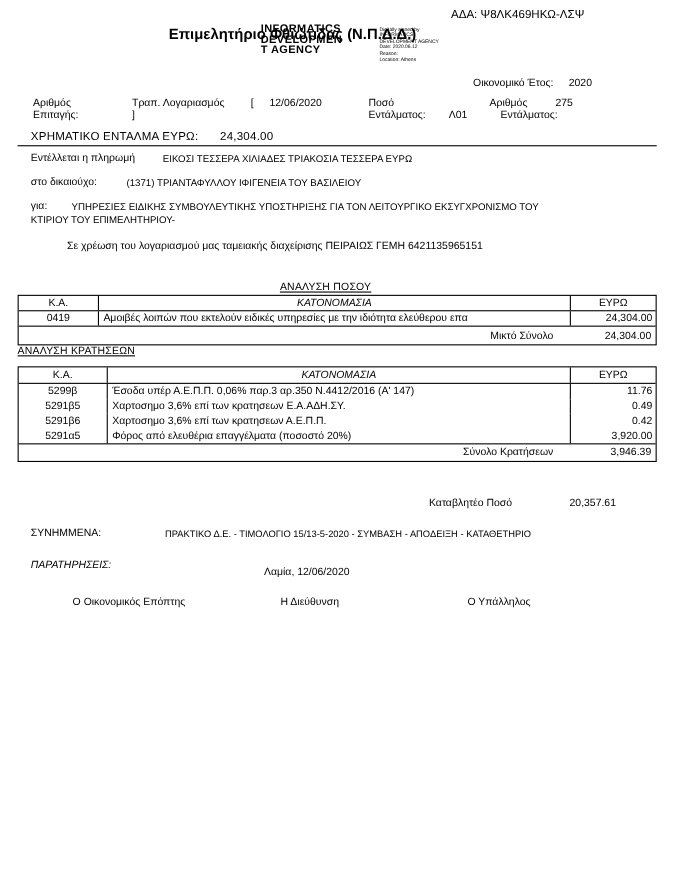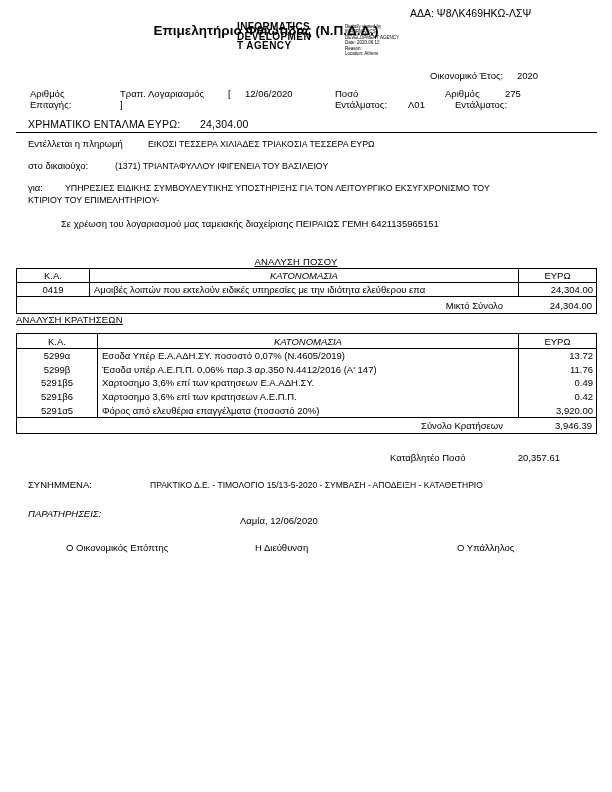--- a/index.html
+++ b/index.html
@@ -113,25 +113,20 @@
   </div>
 
   <div class="abs tbl-title" style="top:314px;left:16px;width:560px;text-align:left;">ΑΝΑΛΥΣΗ ΚΡΑΤΗΣΕΩΝ</div>
   <div class="tbl t2" style="top:333px;">
     <div class="trow thead" style="height:14px;">
       <div class="c-ka">Κ.Α.</div>
       <div class="c-desc">ΚΑΤΟΝΟΜΑΣΙΑ</div>
       <div class="c-eur">ΕΥΡΩ</div>
     </div>
     <div class="trow tdata">
-      <div class="c-ka">5299α</div>
-      <div class="c-desc">Εσοδα Υπέρ Ε.Α.ΑΔΗ.ΣΥ. ποσοστό 0,07% (Ν.4605/2019)</div>
-      <div class="c-eur">13.72</div>
-    </div>
-    <div class="trow tdata">
       <div class="c-ka">5299β</div>
       <div class="c-desc">Έσοδα υπέρ Α.Ε.Π.Π. 0,06% παρ.3 αρ.350 Ν.4412/2016 (Α' 147)</div>
       <div class="c-eur">11.76</div>
     </div>
     <div class="trow tdata">
       <div class="c-ka">5291β5</div>
       <div class="c-desc">Χαρτοσημο 3,6% επί των κρατησεων Ε.Α.ΑΔΗ.ΣΥ.</div>
       <div class="c-eur">0.49</div>
     </div>
     <div class="trow tdata">
@@ -154,15 +149,15 @@
   <div class="abs" style="top:452px;left:470px;width:90px;text-align:right;">20,357.61</div>
 
   <div class="abs" style="top:479px;left:28px;">ΣΥΝΗΜΜΕΝΑ:</div>
   <div class="abs attach" style="top:480px;left:150px;">ΠΡΑΚΤΙΚΟ Δ.Ε. - ΤΙΜΟΛΟΓΙΟ 15/13-5-2020 - ΣΥΜΒΑΣΗ - ΑΠΟΔΕΙΞΗ - ΚΑΤΑΘΕΤΗΡΙΟ</div>
   <div class="abs" style="top:508px;left:28px;font-style:italic;">ΠΑΡΑΤΗΡΗΣΕΙΣ:</div>
 
   <div class="abs" style="top:515px;left:240px;">Λαμία, 12/06/2020</div>
 
   <div class="abs" style="top:542px;left:66px;">Ο Οικονομικός Επόπτης</div>
   <div class="abs" style="top:542px;left:255px;">Η Διεύθυνση</div>
-  <div class="abs" style="top:542px;left:425px;margin-left:32px;">Ο Υπάλληλος</div>
+  <div class="abs" style="top:542px;left:425px;">Ο Υπάλληλος</div>
 
 </div>
 
 </body></html>

